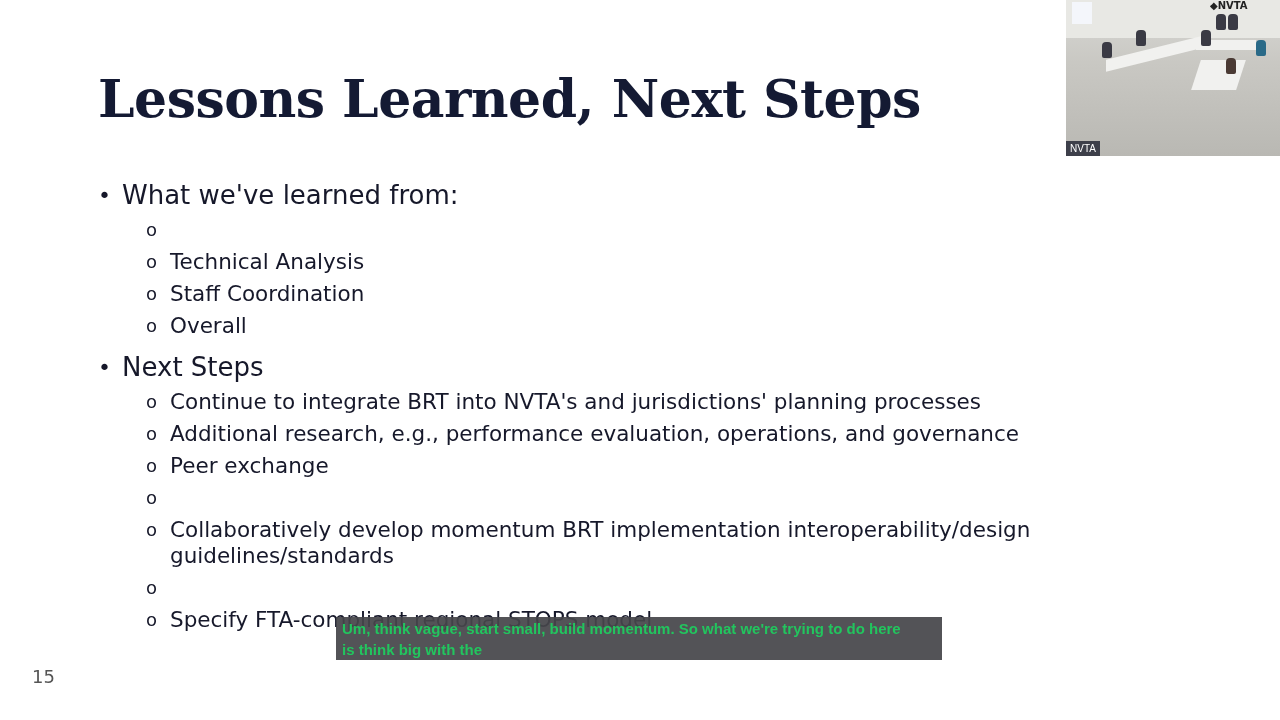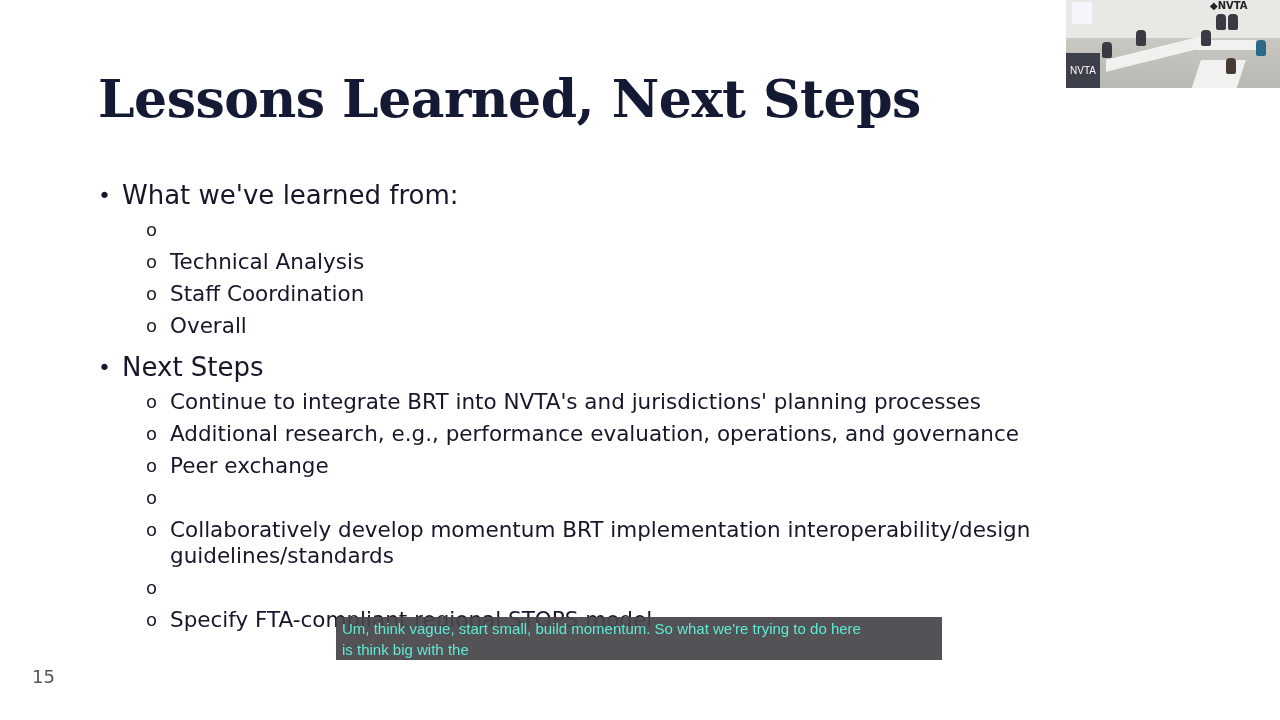--- a/index.html
+++ b/index.html
@@ -5,30 +5,30 @@
   html, body { margin:0; padding:0; }
   body { width:1280px; height:720px; background:#ffffff; position:relative; overflow:hidden; font-family:"DejaVu Sans", sans-serif; color:#1a1a2a; }
   .title { position:absolute; left:98px; top:68px; font-family:"DejaVu Serif", serif; font-weight:bold; font-size:52px; color:#141a33; letter-spacing:-0.5px; white-space:nowrap; }
   .body { position:absolute; left:98px; top:176px; }
   .l1 { display:flex; align-items:center; font-size:26px; height:38px; color:#16182a; }
   .l1 .b { width:24px; font-size:22px; }
   .l2 { display:flex; align-items:flex-start; font-size:21.5px; line-height:26px; margin-left:48px; padding:3px 0; color:#16182a; }
   .l2 .b { width:24px; flex:0 0 24px; font-size:18px; line-height:26px; }
   .l2 .t { max-width:880px; }
   .sec2 { margin-top:6px; }
-  .pip { position:absolute; right:0; top:0; width:214px; height:88px; background:linear-gradient(180deg,#d9d9d6 0%,#c9c8c3 40%,#b9b8b3 100%); overflow:hidden; }
+  .pip { position:absolute; right:0; top:0; width:214px; height:156px; background:linear-gradient(180deg,#d9d9d6 0%,#c9c8c3 40%,#b9b8b3 100%); overflow:hidden; }
   .pip .wall { position:absolute; left:0; top:0; width:214px; height:38px; background:#e8e8e4; }
   .pip .screen { position:absolute; left:6px; top:2px; width:20px; height:22px; background:#f4f6fb; }
   .pip .logo { position:absolute; left:144px; top:0px; font-size:10px; font-weight:bold; color:#222; }
   .pip .table1 { position:absolute; left:40px; top:48px; width:95px; height:12px; background:#f1f1ef; transform:skewY(-14deg); }
   .pip .table2 { position:absolute; left:130px; top:40px; width:60px; height:10px; background:#f1f1ef; }
   .pip .table3 { position:absolute; left:130px; top:60px; width:45px; height:30px; background:#f1f1ef; transform:skewX(-18deg); }
   .pip .person { position:absolute; width:10px; height:16px; background:#3a3a44; border-radius:4px 4px 2px 2px; }
-  .pip .tag { position:absolute; left:0; bottom:0; background:#3d3f4a; color:#fff; font-size:10px; padding:12px 4px; font-family:"Liberation Sans", sans-serif; }
-  .caption { position:absolute; left:336px; top:617px; width:606px; height:43px; background:rgba(70,70,74,0.93); color:#5eead4; font-family:"Liberation Sans", sans-serif; font-size:15px; line-height:21px; padding:1px 6px; box-sizing:border-box; }
+  .pip .tag { position:absolute; left:0; bottom:0; background:#3d3f4a; color:#fff; font-size:10px; padding:2px 4px; font-family:"Liberation Sans", sans-serif; }
+  .caption { position:absolute; left:336px; top:617px; width:606px; height:43px; background:rgba(70,70,74,0.93); color:#22c55e; font-family:"Liberation Sans", sans-serif; font-size:15px; line-height:21px; padding:1px 6px; box-sizing:border-box;font-weight:bold; }
   .pagenum { position:absolute; left:32px; top:666px; font-size:18px; color:#555; }
 </style>
 </head>
 <body>
 
 <div class="title">Lessons Learned, Next Steps</div>
 
 <div class="body">
   <div class="l1">
     <span class="b">•</span>

